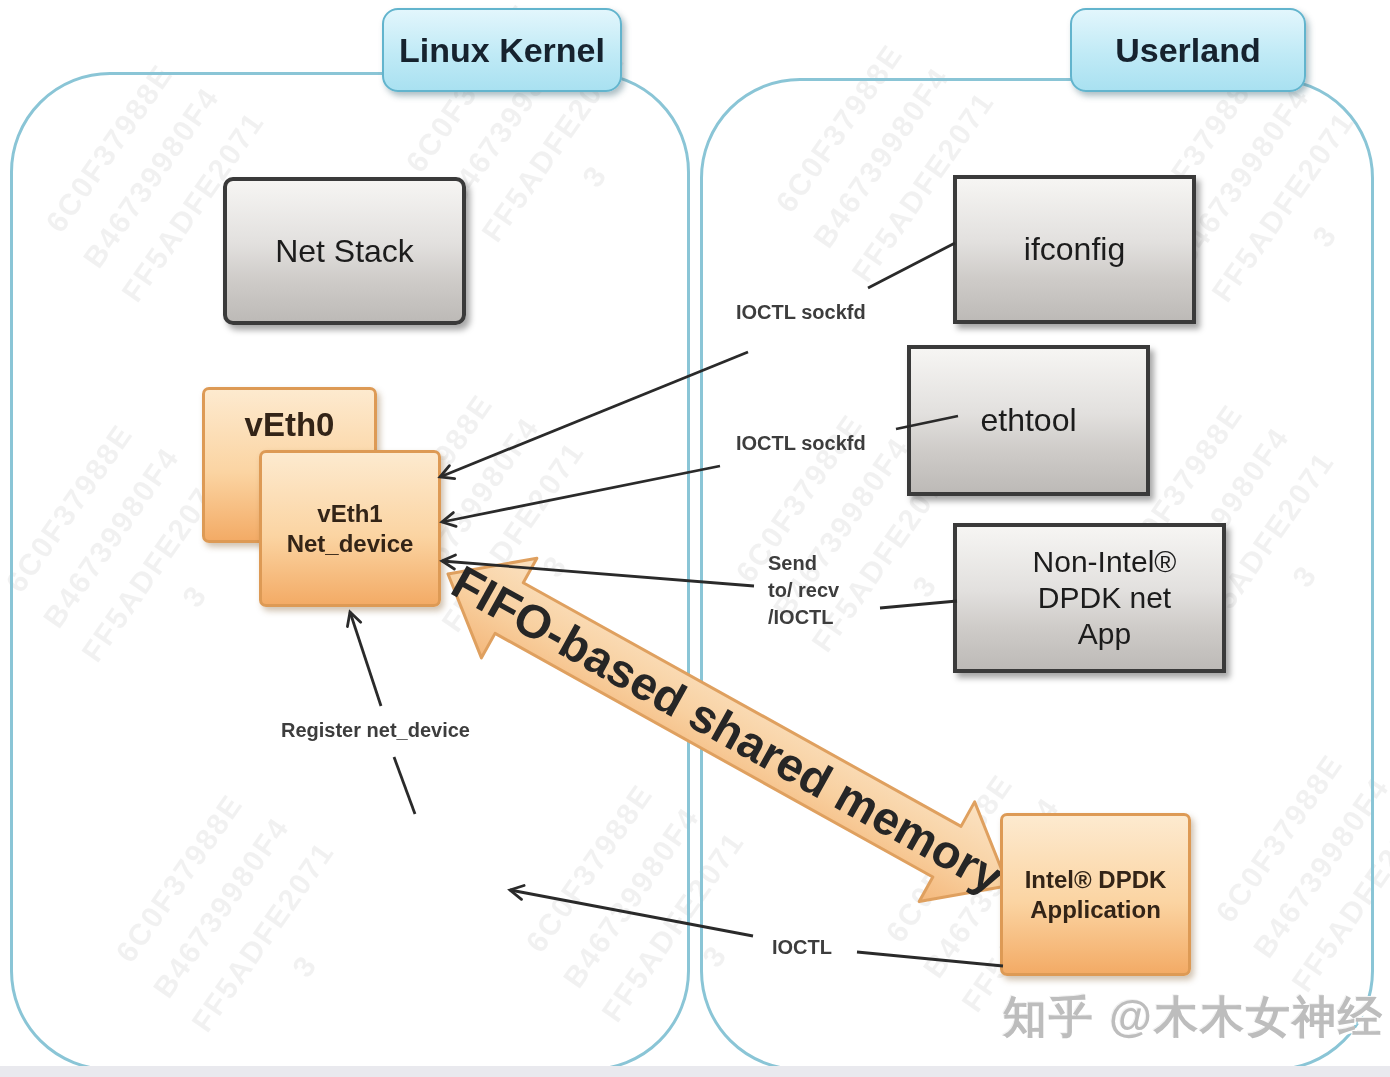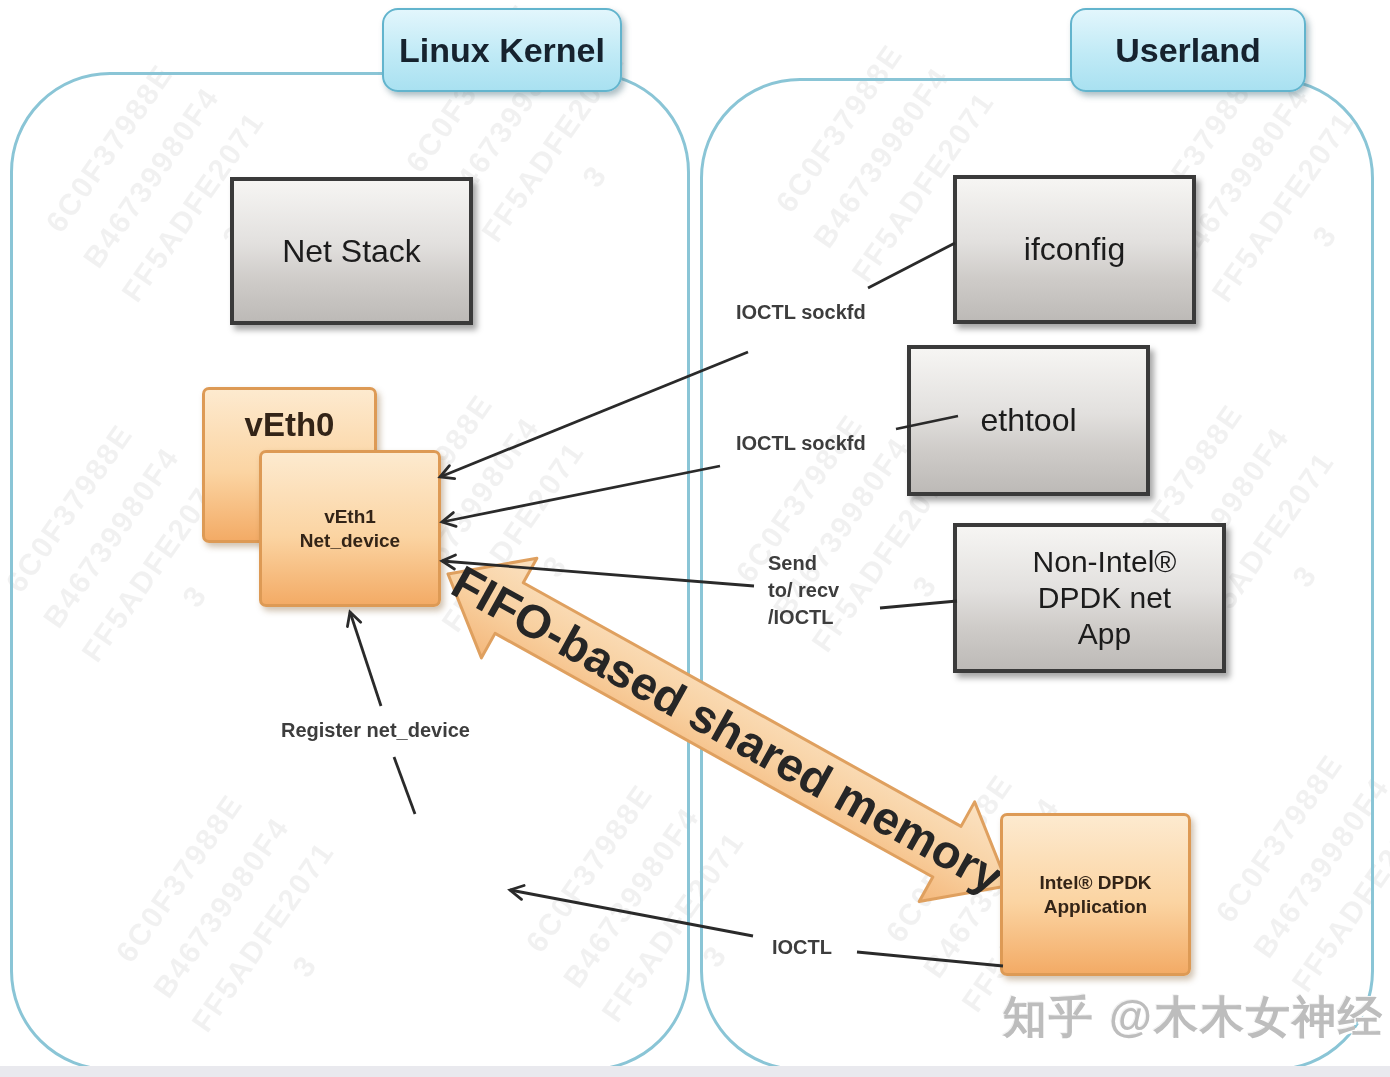--- a/index.html
+++ b/index.html
@@ -51,21 +51,21 @@
   }
 
   
   .orange-box{
     position:absolute;
     border:3px solid #dd9a55;
     border-radius:7px;
     background:linear-gradient(#fdeacf, #fbd4a2 55%, #f3ab66);
     box-shadow:3px 4px 6px rgba(120,80,30,0.35);
     display:flex;align-items:center;justify-content:center;text-align:center;
-    font-size:19px;font-weight:bold;color:#332417;
+    font-size:24px;font-weight:bold;color:#332417;
     line-height:1.25;
   }
 
   
   .conn-label{
     position:absolute;
     font-size:20px;font-weight:bold;color:#3d3d3d;
     line-height:1.35;
   }
 
@@ -147,21 +147,21 @@
         <stop offset="0.55" stop-color="#f8d0a0"></stop>
         <stop offset="1" stop-color="#f4b679"></stop>
       </linearGradient>
     </defs>
     <g transform="translate(448,574) rotate(29.1)">
       <polygon points="0,0 70,-57 70,-29 571,-29 571,-57 641,0 571,57 571,29 70,29 70,57" fill="url(#agrad)" stroke="#dfa05f" stroke-width="3" stroke-linejoin="round"></polygon>
       <text x="320" y="16" text-anchor="middle" font-size="47" font-weight="600" fill="#262626">FIFO-based shared memory</text>
     </g>
   </svg>
 
-  <div class="gray-box" style="left:230px;top:177px;width:235px;height:140px;">
+  <div class="gray-box" style="left:223px;top:177px;width:235px;height:140px;border-radius:10px;">
     <span class="pre">Net Stack</span>
   </div>
   <div class="gray-box" style="left:953px;top:175px;width:235px;height:141px;">
     <span class="pre">ifconfig</span>
   </div>
   <div class="gray-box" style="left:907px;top:345px;width:235px;height:143px;">
     <span class="pre">ethtool</span>
   </div>
   <div class="gray-box" style="left:953px;top:523px;width:235px;height:142px;font-size:30px;line-height:1.2;padding-left:30px;">
     <span class="pre">Non-Intel®

